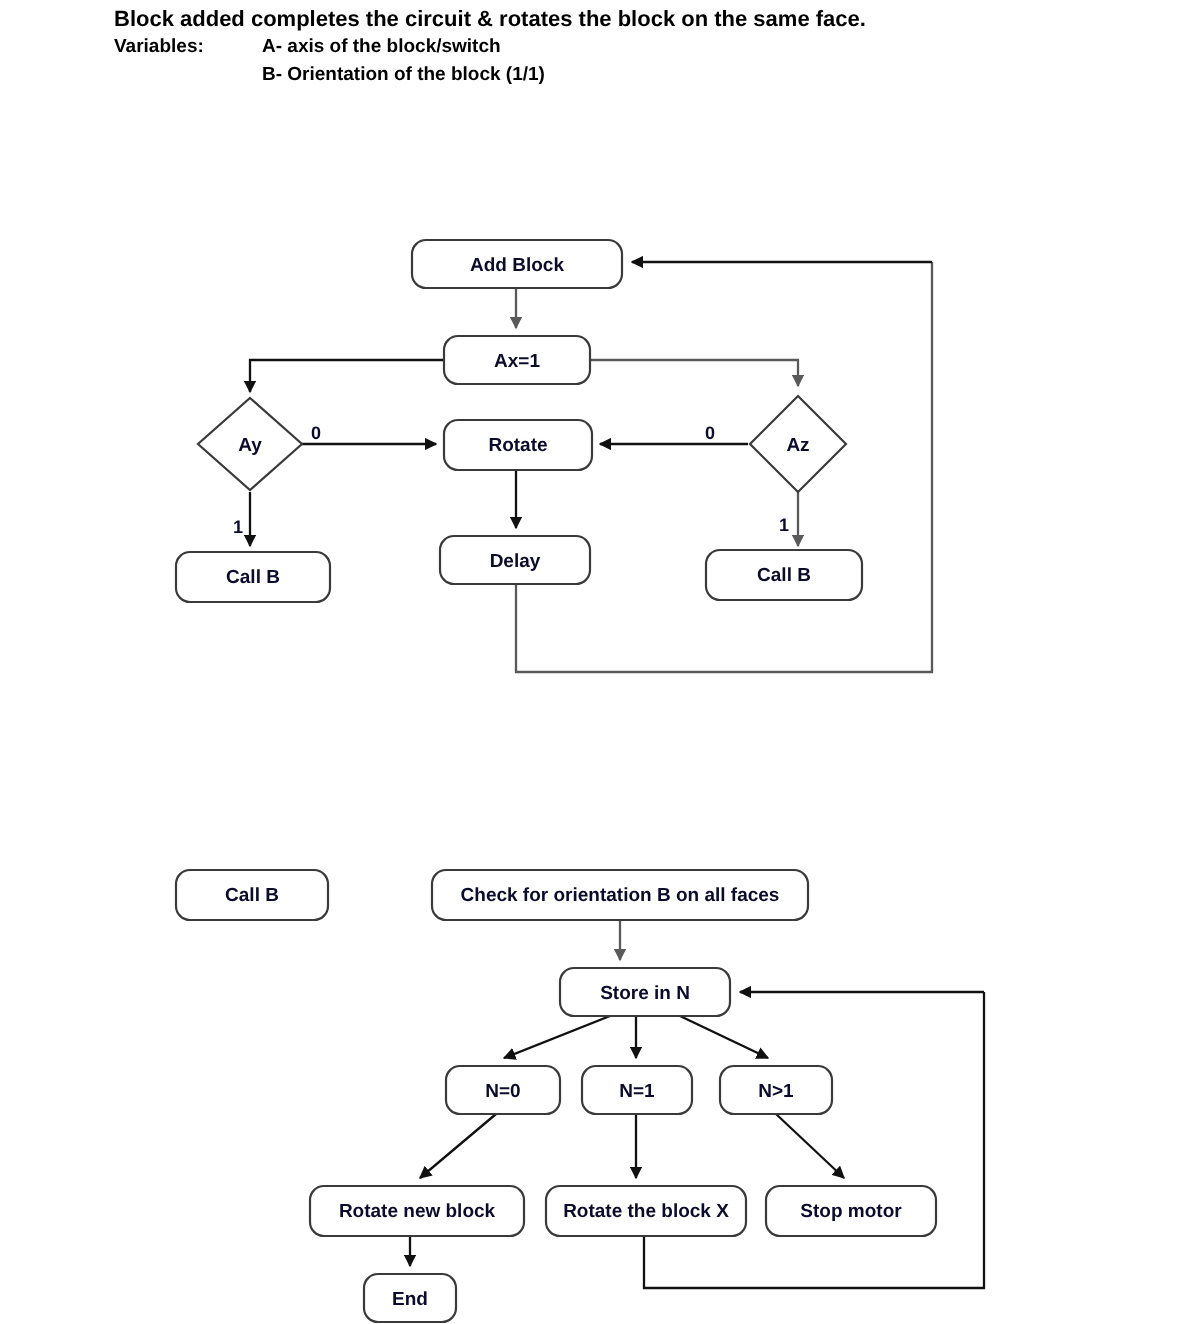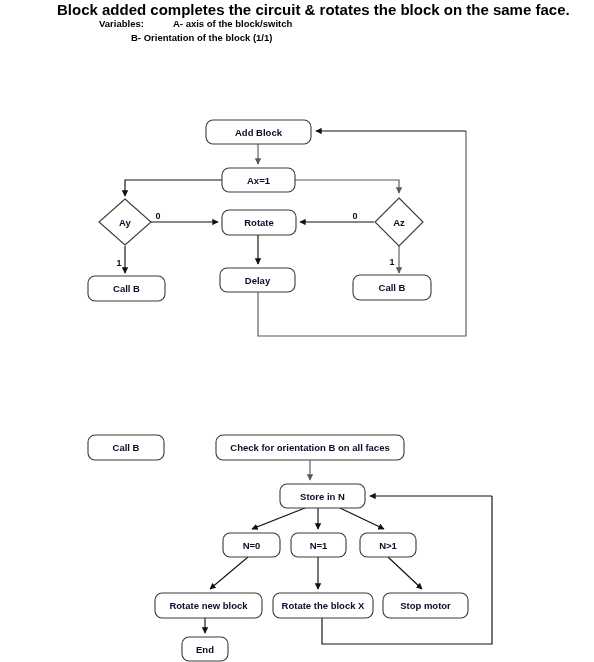--- a/index.html
+++ b/index.html
@@ -15,36 +15,35 @@
     color: #000000;
     overflow: hidden;
   }
   #header-text {
     position: absolute;
     left: 57px;
     top: 3px;
     width: 520px;
   }
   .hdr-line {
-    font-size: 15px;
+    font-size: 11px;
     font-weight: bold;
     line-height: 14px;
     white-space: pre;
     color: #000;
   }
   .hdr-row {
     display: flex;
     line-height: 14px;
   }
   .hdr-label {
     font-size: 9.5px;
     font-weight: bold;
     width: 74px;
     flex: 0 0 74px;
-    margin-left: 42px;
   }
   .hdr-val {
     font-size: 9.5px;
     font-weight: bold;
     text-align: center;
   }
   .hdr-indent {
     padding-left: 74px;
     font-size: 9.5px;
     font-weight: bold;

